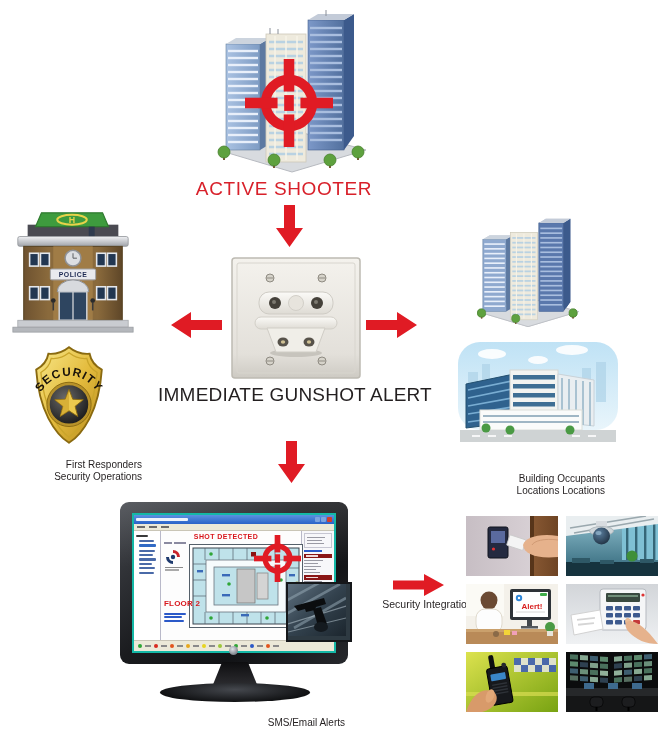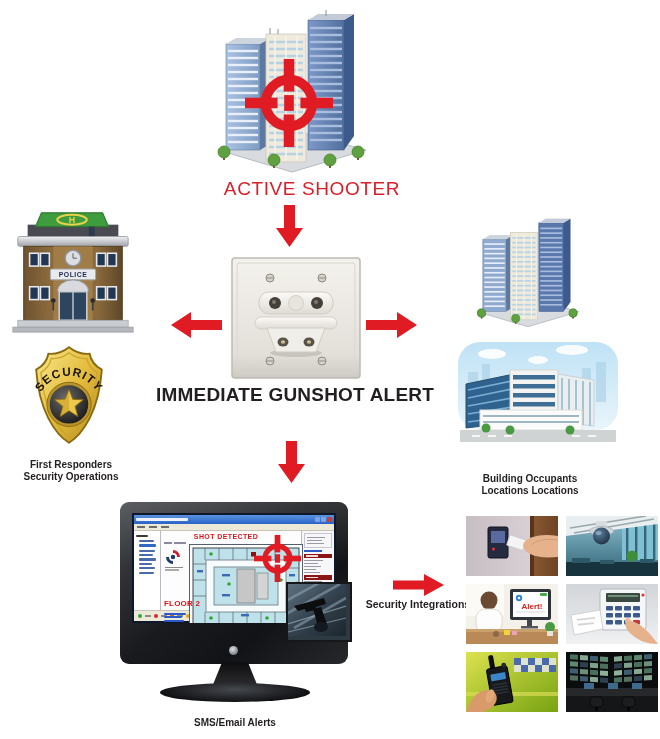--- a/index.html
+++ b/index.html
@@ -1,31 +1,31 @@
 <!DOCTYPE html>
 <html><head>
 <meta charset="utf-8">
 <style>
   html,body{margin:0;padding:0;background:#fff;}
   .stage{position:relative;width:660px;height:739px;background:#ffffff;overflow:hidden;
          font-family:"Liberation Sans",sans-serif;color:#231f20;}
   .abs{position:absolute;}
-  .cap{font-size:10px;line-height:12px;font-weight:700;text-align:center;color:#231f20;}
+  .cap{font-size:10px;line-height:12px;font-weight:400;text-align:right;color:#231f20;}
   .red-label{color:#d8202a;font-size:19px;font-weight:500;letter-spacing:.6px;text-align:center;}
-  .heading{font-size:19px;line-height:20px;font-weight:700;letter-spacing:.2px;text-align:center;color:#231f20;}
+  .heading{font-size:19px;line-height:20px;font-weight:400;letter-spacing:.2px;text-align:center;color:#231f20;}
   .arrow{fill:#e01b24;}
   .xh{fill:#e01b24;}
   .xh-ring{fill:none;stroke:#e01b24;stroke-width:11;}
   svg{display:block;}
   
   .monitor-frame{position:absolute;left:0;top:0;width:228px;height:162px;border-radius:9px;
       background:linear-gradient(140deg,#44474d 0%,#1a1b1e 45%,#121316 70%,#26282c 100%);}
   .monitor-frame:after{content:"";position:absolute;left:0;top:0;right:0;height:40%;
       border-radius:9px 9px 0 0;background:linear-gradient(to bottom,rgba(255,255,255,.12),rgba(255,255,255,0));pointer-events:none;}
-  .screen{position:absolute;left:12px;top:11px;width:204px;height:110px;background:#0f172a;padding:0;overflow:hidden;}
+  .screen{position:absolute;left:12px;top:11px;width:204px;height:140px;background:#14b8a6;padding:0;overflow:hidden;}
   .win{position:absolute;inset:2px;background:#ece9d8;display:flex;flex-direction:column;}
   .tbar{height:9px;background:linear-gradient(#5a92e0,#2a63c8);display:flex;align-items:center;padding:0 2px;}
   .tbar .ttxt{width:52px;height:2.5px;background:#eef3fb;border-radius:1px;}
   .tbar .tsp{flex:1}
   .tbtn{width:5px;height:5px;margin-left:1px;border-radius:1px;background:#7ba4e0;}
   .tbtn.close{background:#d23c2a;}
   .mbar{height:6px;background:#ece9d8;border-bottom:1px solid #c9c5b6;display:flex;gap:4px;align-items:center;padding:0 3px;}
   .mbar i{display:block;width:8px;height:2px;background:#6a6a6a;}
   .wbody{flex:1;display:flex;min-height:0;}
   .tree{width:24px;background:#fff;border-right:1px solid #b9b9c9;padding:2px 1px;}
@@ -166,21 +166,21 @@
     <svg viewBox="0 0 100 100" width="88" height="88">
       <circle class="xh-ring" cx="50" cy="50" r="26.5"></circle>
       <rect class="xh" x="44" y="0" width="12" height="37"></rect>
       <rect class="xh" x="44" y="63" width="12" height="37"></rect>
       <rect class="xh" x="0" y="44" width="37" height="12"></rect>
       <rect class="xh" x="63" y="44" width="37" height="12"></rect>
       <rect class="xh" x="44.5" y="41" width="11" height="18"></rect>
     </svg>
   </span>
 
-  <div class="abs red-label" style="left:162px;top:178px;width:300px;text-align:center;">ACTIVE SHOOTER</div>
+  <div class="abs red-label" style="left:134px;top:178px;width:300px;text-align:center;">ACTIVE SHOOTER</div>
 
   <span class="abs" style="left:276px;top:205px;">
     <svg width="27" height="42" viewBox="0 0 27 42">
         <polygon class="arrow" points="8,0 19,0 19,23 27,23 13.5,42 0,23 8,23"></polygon>
       </svg>
   </span>
 
   <figure class="abs" style="left:230px;top:256px;width:132px;height:126px;margin:0;">
     <svg viewBox="0 0 132 126" width="132" height="126">
       <defs>

